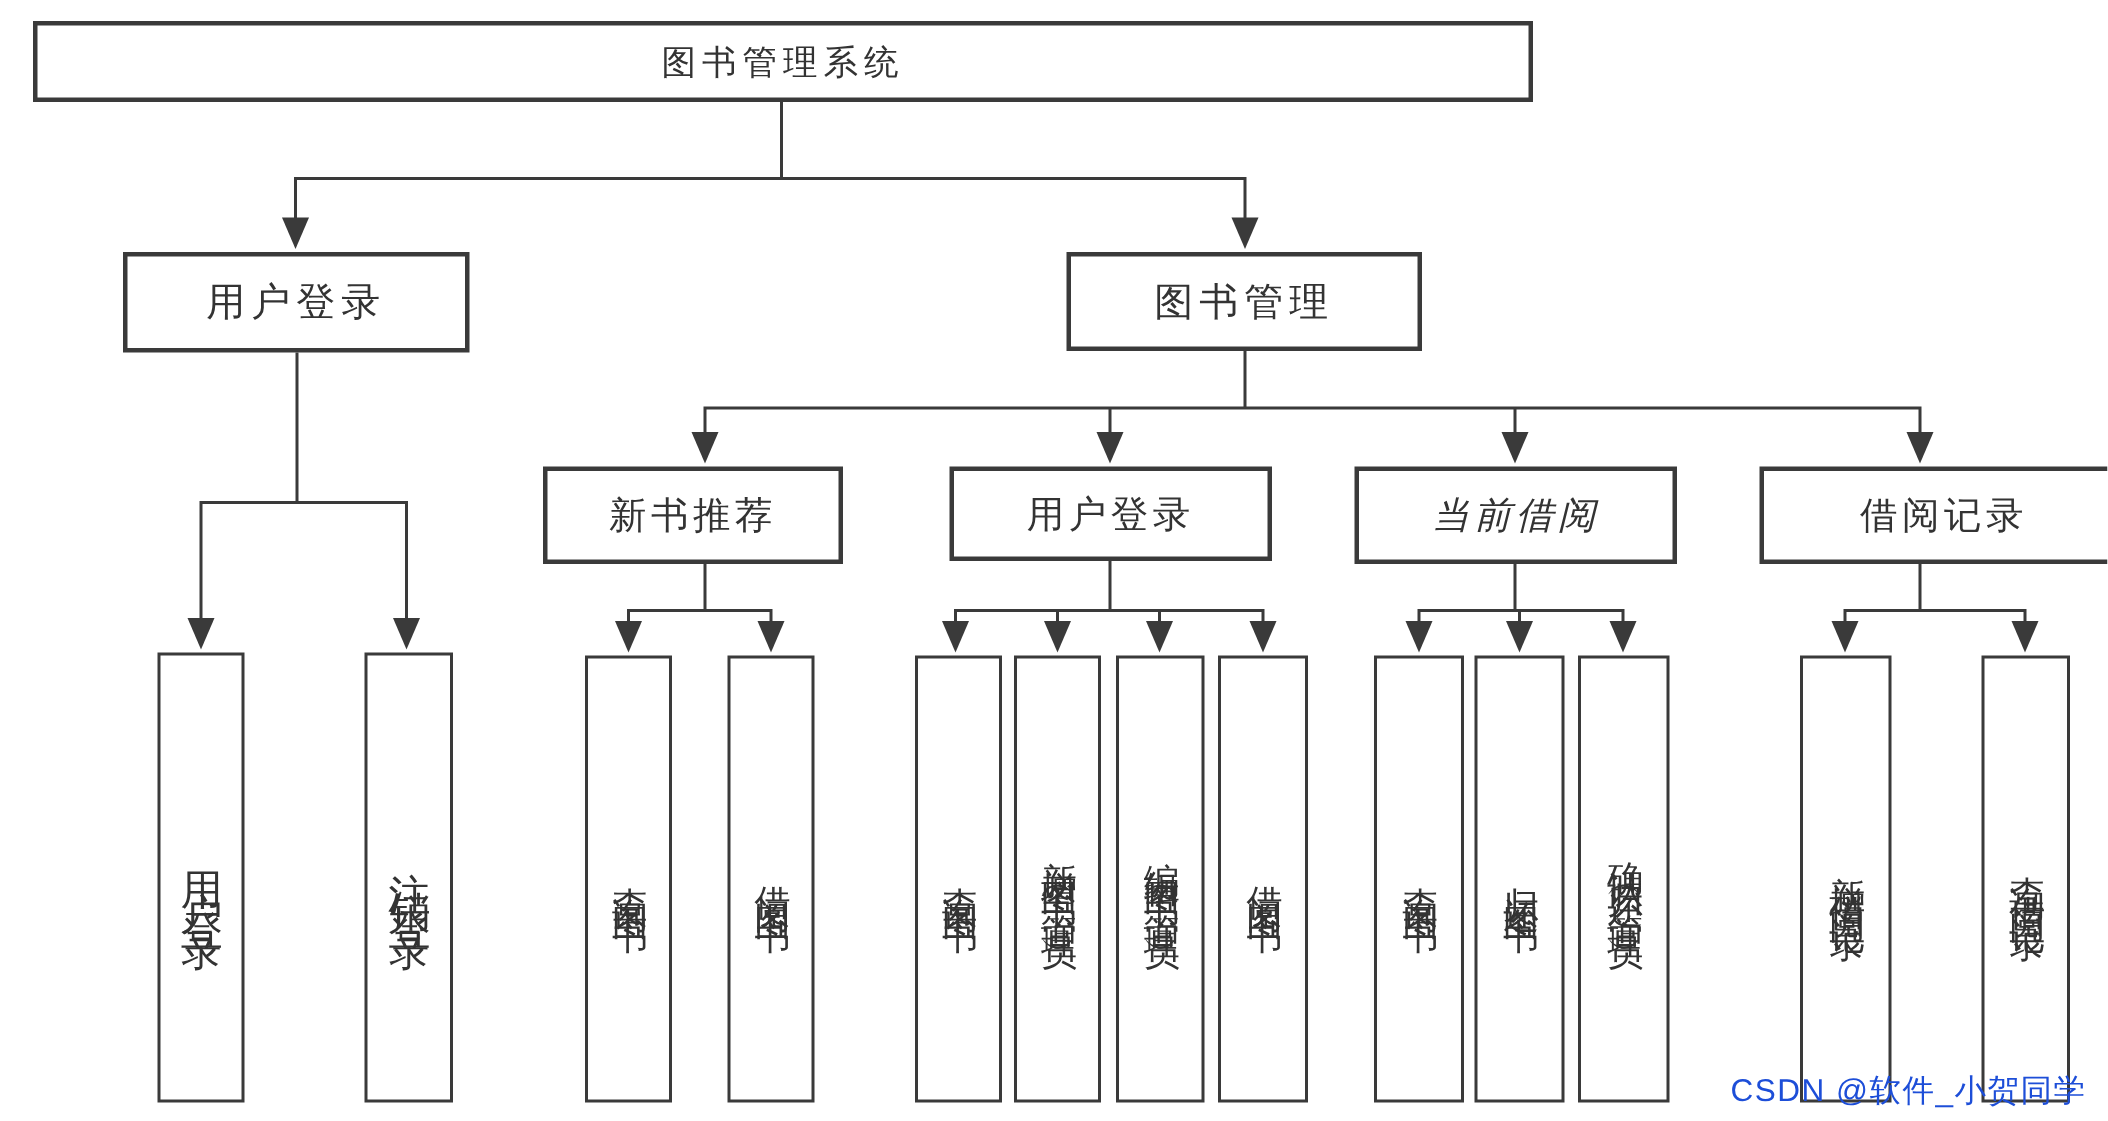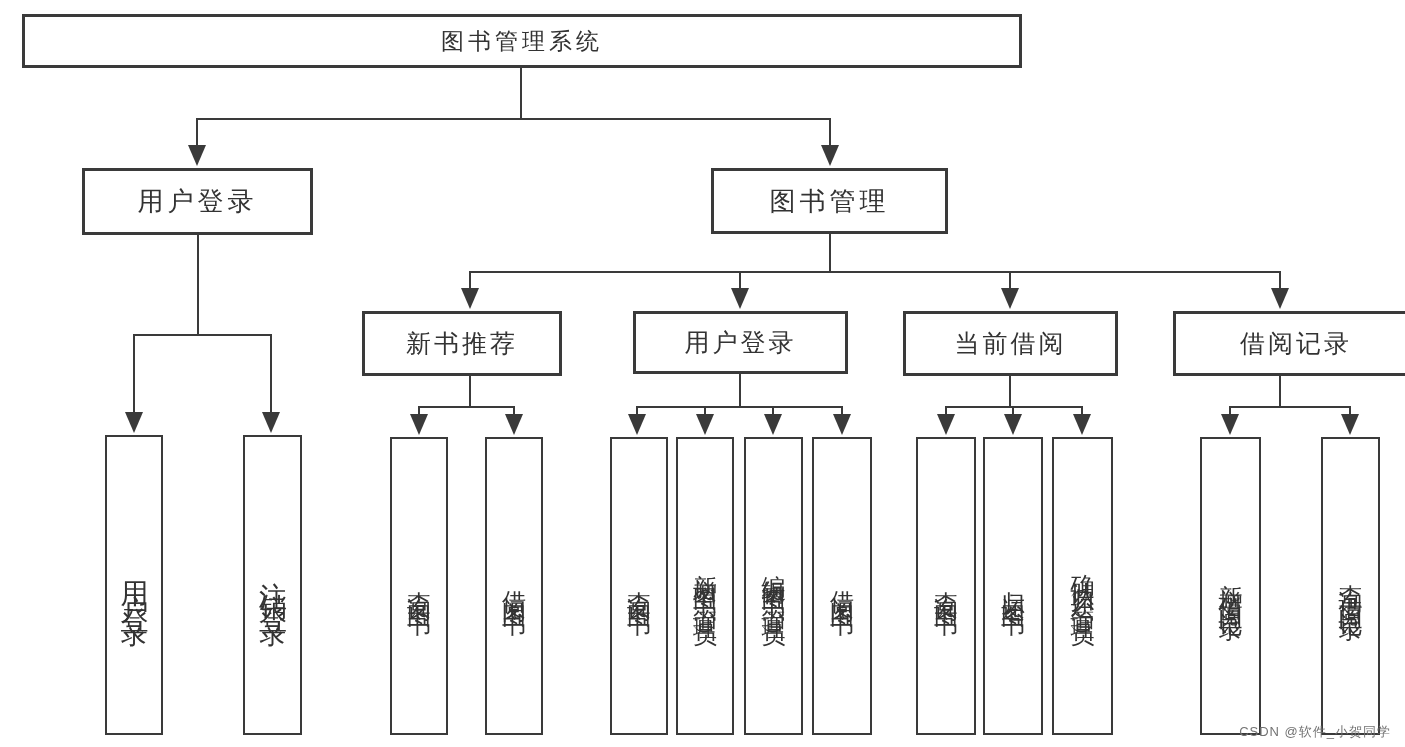--- a/index.html
+++ b/index.html
@@ -41,23 +41,23 @@
     line-height: 1;
   }
   .box.leaf.leaf-lg .vtxt {
     font-size: 28px;
     letter-spacing: 13px;
   }
   .watermark {
     position: absolute;
     right: 14px;
     bottom: 6px;
-    font-size: 13px;
+    font-size: 21px;
     letter-spacing: 1px;
-    color: #737373;
+    color: #1d4ed8;
     z-index: 5;
   }
 </style>
 </head>
 <body>
 
 <div class="canvas">
 
   <svg class="connectors" viewBox="0 0 1405 747" xmlns="http://www.w3.org/2000/svg">
     <g stroke="#3a3a3a" stroke-width="2" fill="none">
@@ -119,21 +119,21 @@
     </g>
   </svg>
 
   <div class="box root" style="left:22px; top:14px; width:1000px; height:54px;">图书管理系统</div>
 
   <div class="box lvl2" style="left:82px; top:168px; width:231px; height:67px;">用户登录</div>
   <div class="box lvl2" style="left:711px; top:168px; width:237px; height:66px;">图书管理</div>
 
   <div class="box lvl3" style="left:362px; top:311px; width:200px; height:65px;">新书推荐</div>
   <div class="box lvl3" style="left:633px; top:311px; width:215px; height:63px;">用户登录</div>
-  <div class="box lvl3" style="left:903px; top:311px; width:215px; height:65px;">当前借阅</div>
+  <div class="box lvl3" style="left:903px; top:311px; width:215px; height:65px;font-style:italic;">当前借阅</div>
   <div class="box lvl3" style="left:1173px; top:311px; width:246px; height:65px;">借阅记录</div>
 
   <div class="box leaf leaf-lg" style="left:105px; top:435px; width:58px; height:300px;">
     <span class="vtxt">用户登录</span>
   </div>
   <div class="box leaf leaf-lg" style="left:243px; top:435px; width:59px; height:300px;">
     <span class="vtxt">注销登录</span>
   </div>
 
   <div class="box leaf" style="left:390px; top:437px; width:58px; height:298px;">

